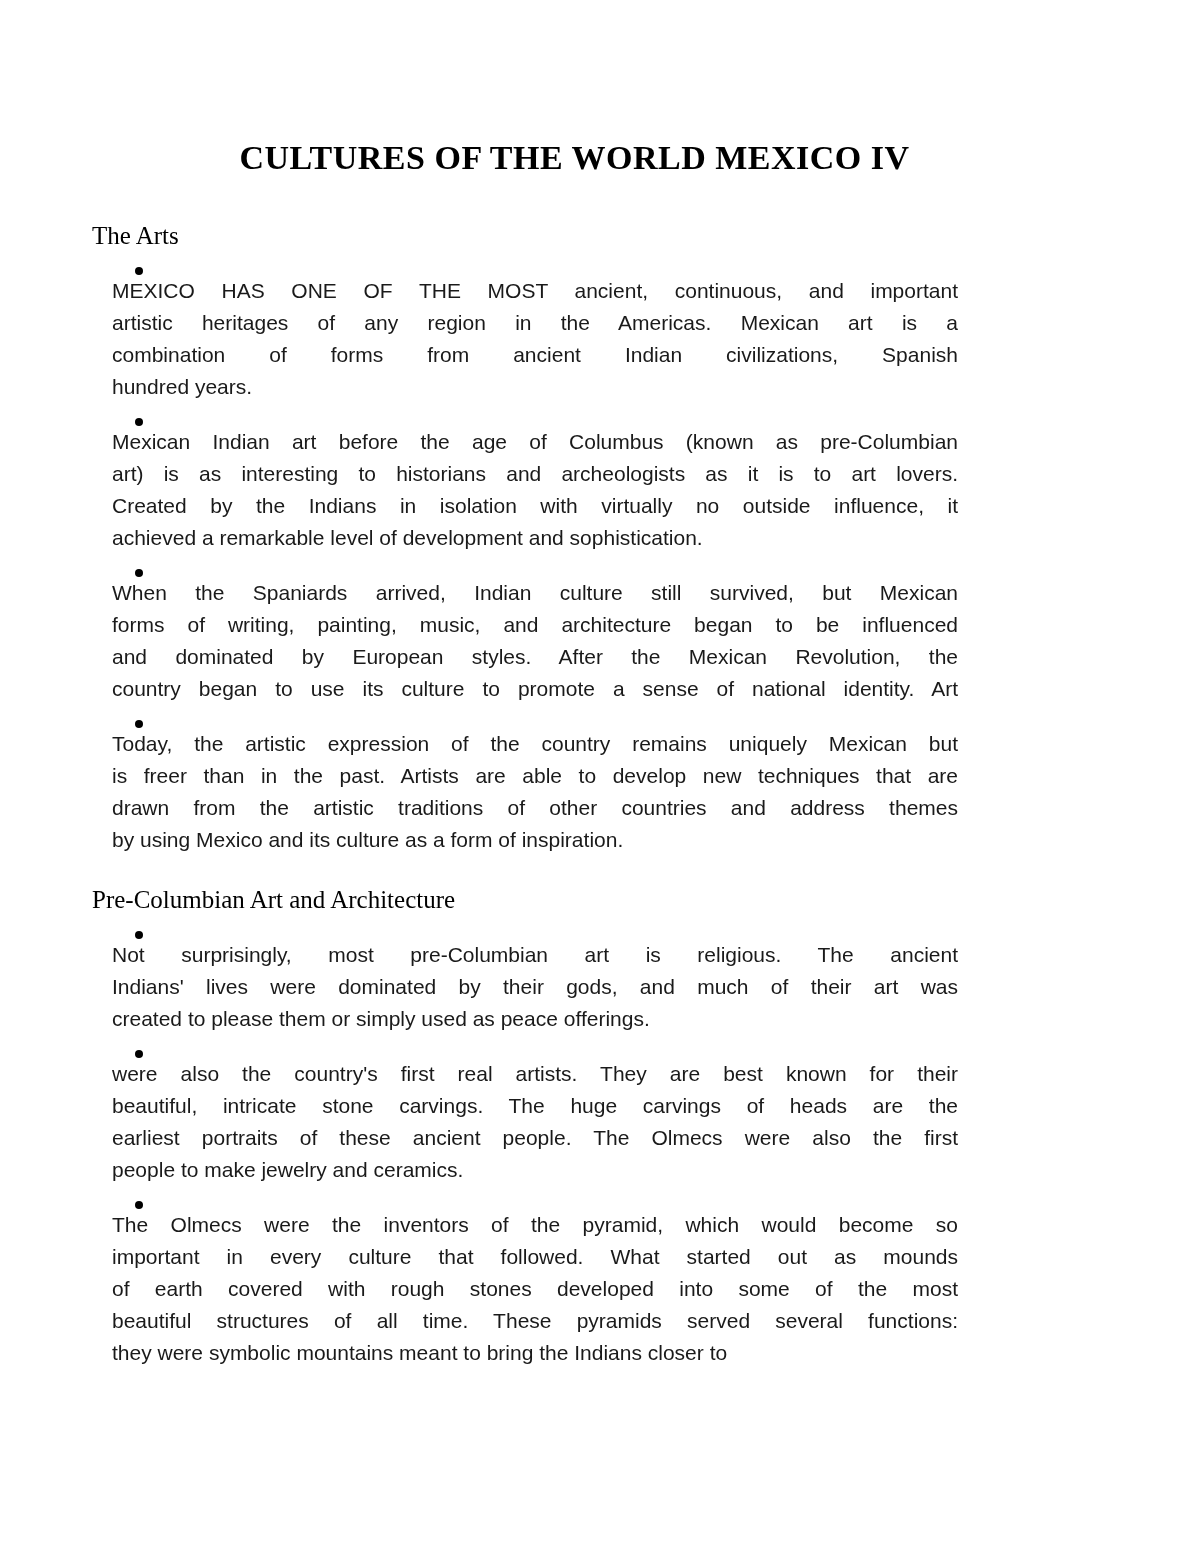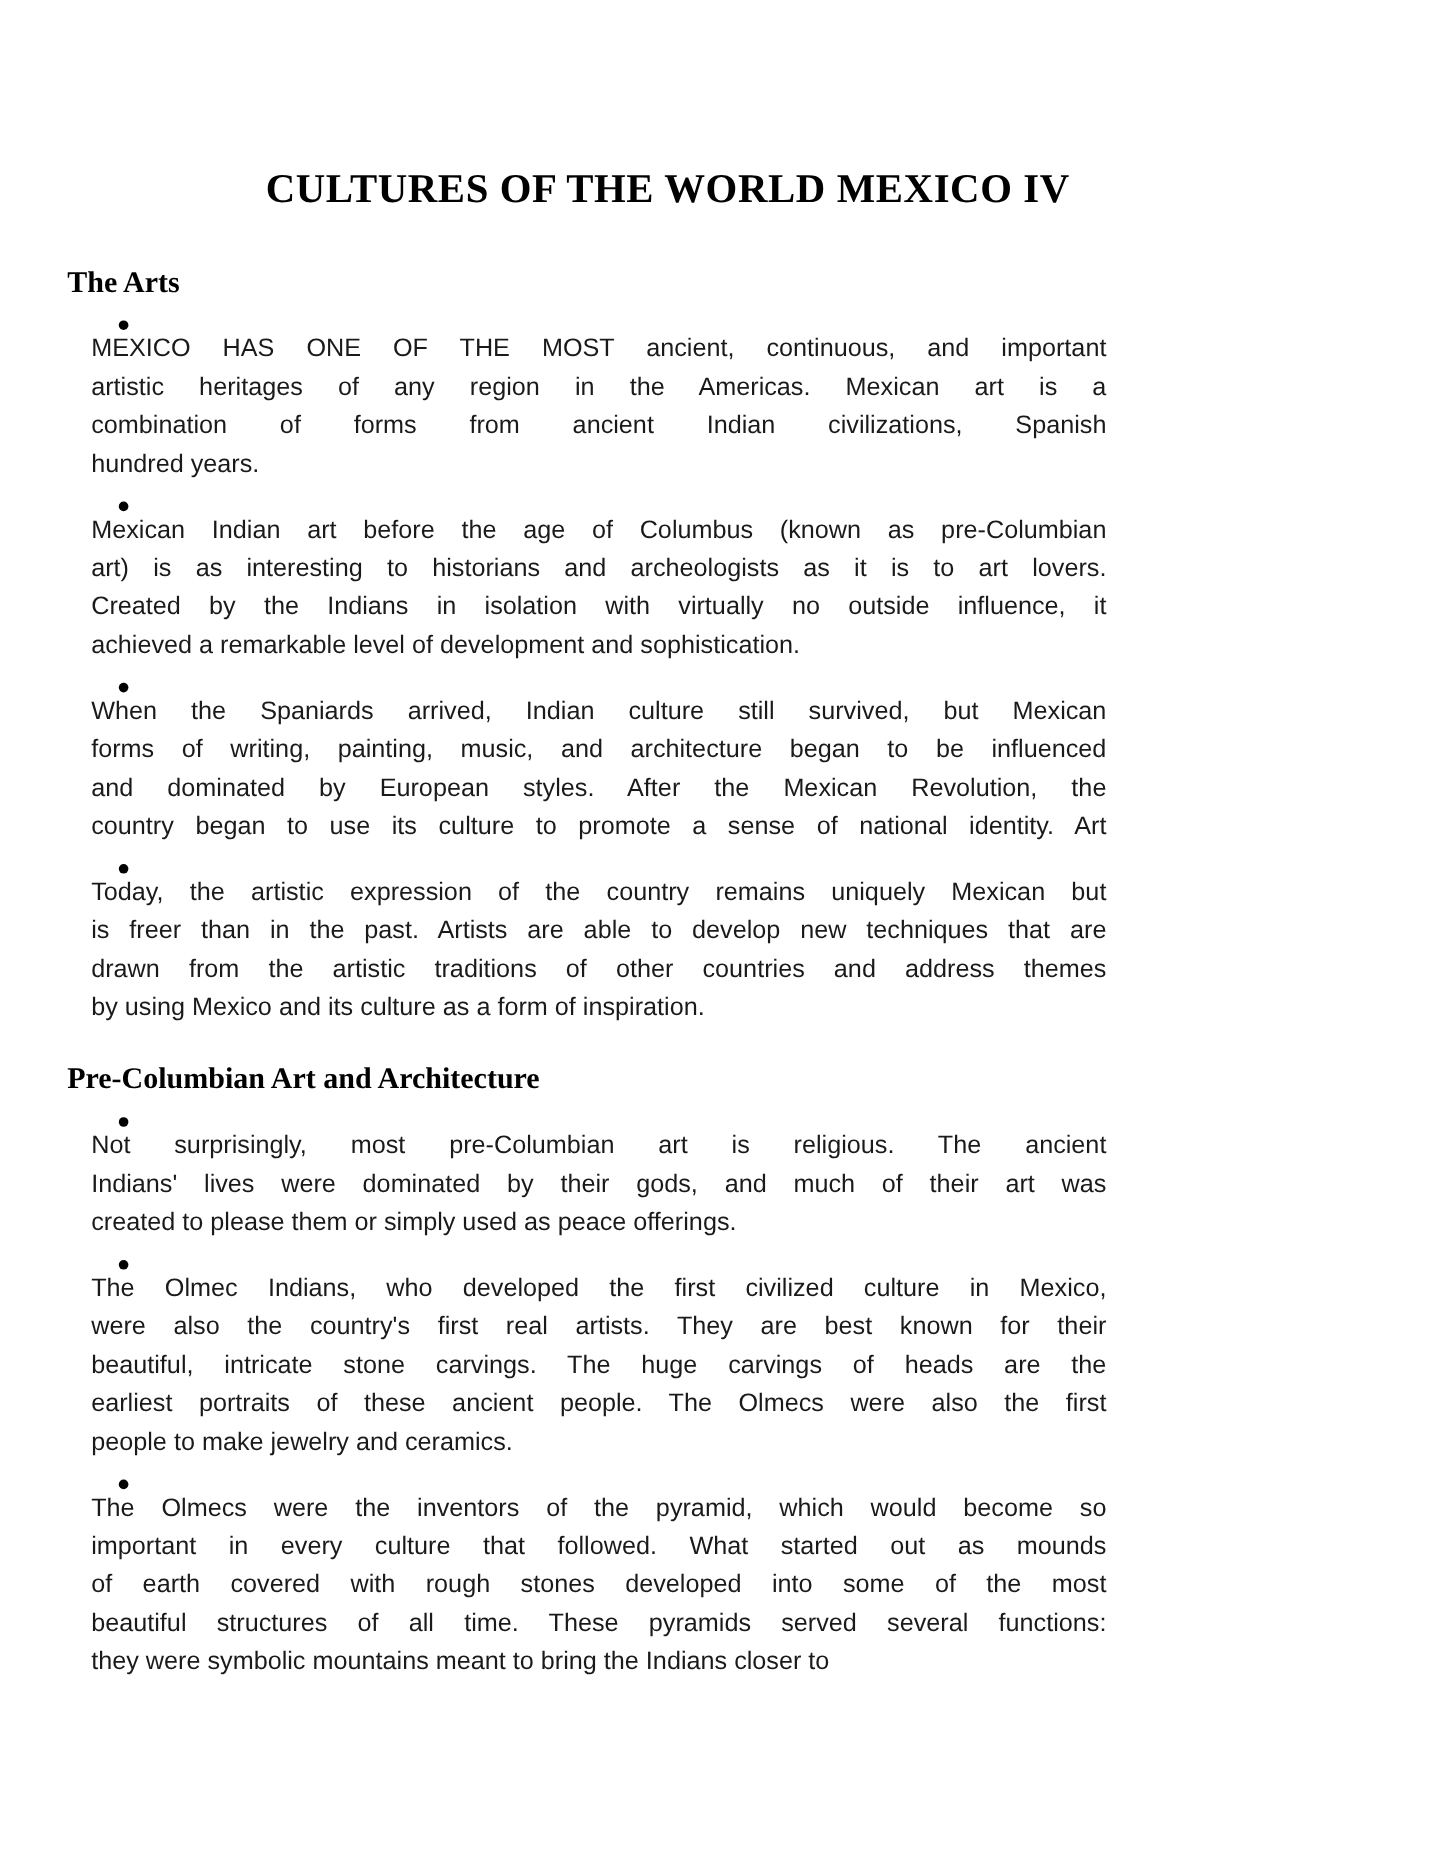--- a/index.html
+++ b/index.html
@@ -9,38 +9,38 @@
   }
   body {
     width: 1200px;
     height: 1553px;
     font-family: "Liberation Sans", sans-serif;
   }
   .page {
     box-sizing: border-box;
     width: 1200px;
     height: 1553px;
-    padding: 137px 143px 0 56px;
+    padding: 137px 143px 0 92px;
     overflow: hidden;
     background: #ffffff;
   }
   .doc-title {
     margin: 0;
     font-family: "Liberation Serif", serif;
     font-weight: 700;
     font-size: 34px;
     line-height: 42px;
     letter-spacing: 0.5px;
     text-align: center;
     color: #000000;
   }
   .section-heading {
     margin: 0;
     font-family: "Liberation Serif", serif;
-    font-weight: 700;
+    font-weight: 400;
     font-size: 25px;
     line-height: 32px;
     color: #000000;
   }
   .doc-section.first .section-heading { margin-top: 41px; }
   .doc-section + .doc-section .section-heading { margin-top: 28px; }
   .bullet-list {
     list-style: none;
     margin: 3px 0 0 0;
     padding: 0;
@@ -134,21 +134,20 @@
     <div class="bullet-text">
               <div class="line">Not surprisingly, most pre-Columbian art is religious. The ancient</div>
               <div class="line">Indians' lives were dominated by their gods, and much of their art was</div>
               <div class="line last">created to please them or simply used as peace offerings.</div>
             </div>
   </li>
 
   <li class="bullet-item">
     <span class="bullet-dot"></span>
     <div class="bullet-text">
-              <div class="line">The Olmec Indians, who developed the first civilized culture in Mexico,</div>
               <div class="line">were also the country's first real artists. They are best known for their</div>
               <div class="line">beautiful, intricate stone carvings. The huge carvings of heads are the</div>
               <div class="line">earliest portraits of these ancient people. The Olmecs were also the first</div>
               <div class="line last">people to make jewelry and ceramics.</div>
             </div>
   </li>
 
   <li class="bullet-item">
     <span class="bullet-dot"></span>
     <div class="bullet-text">

